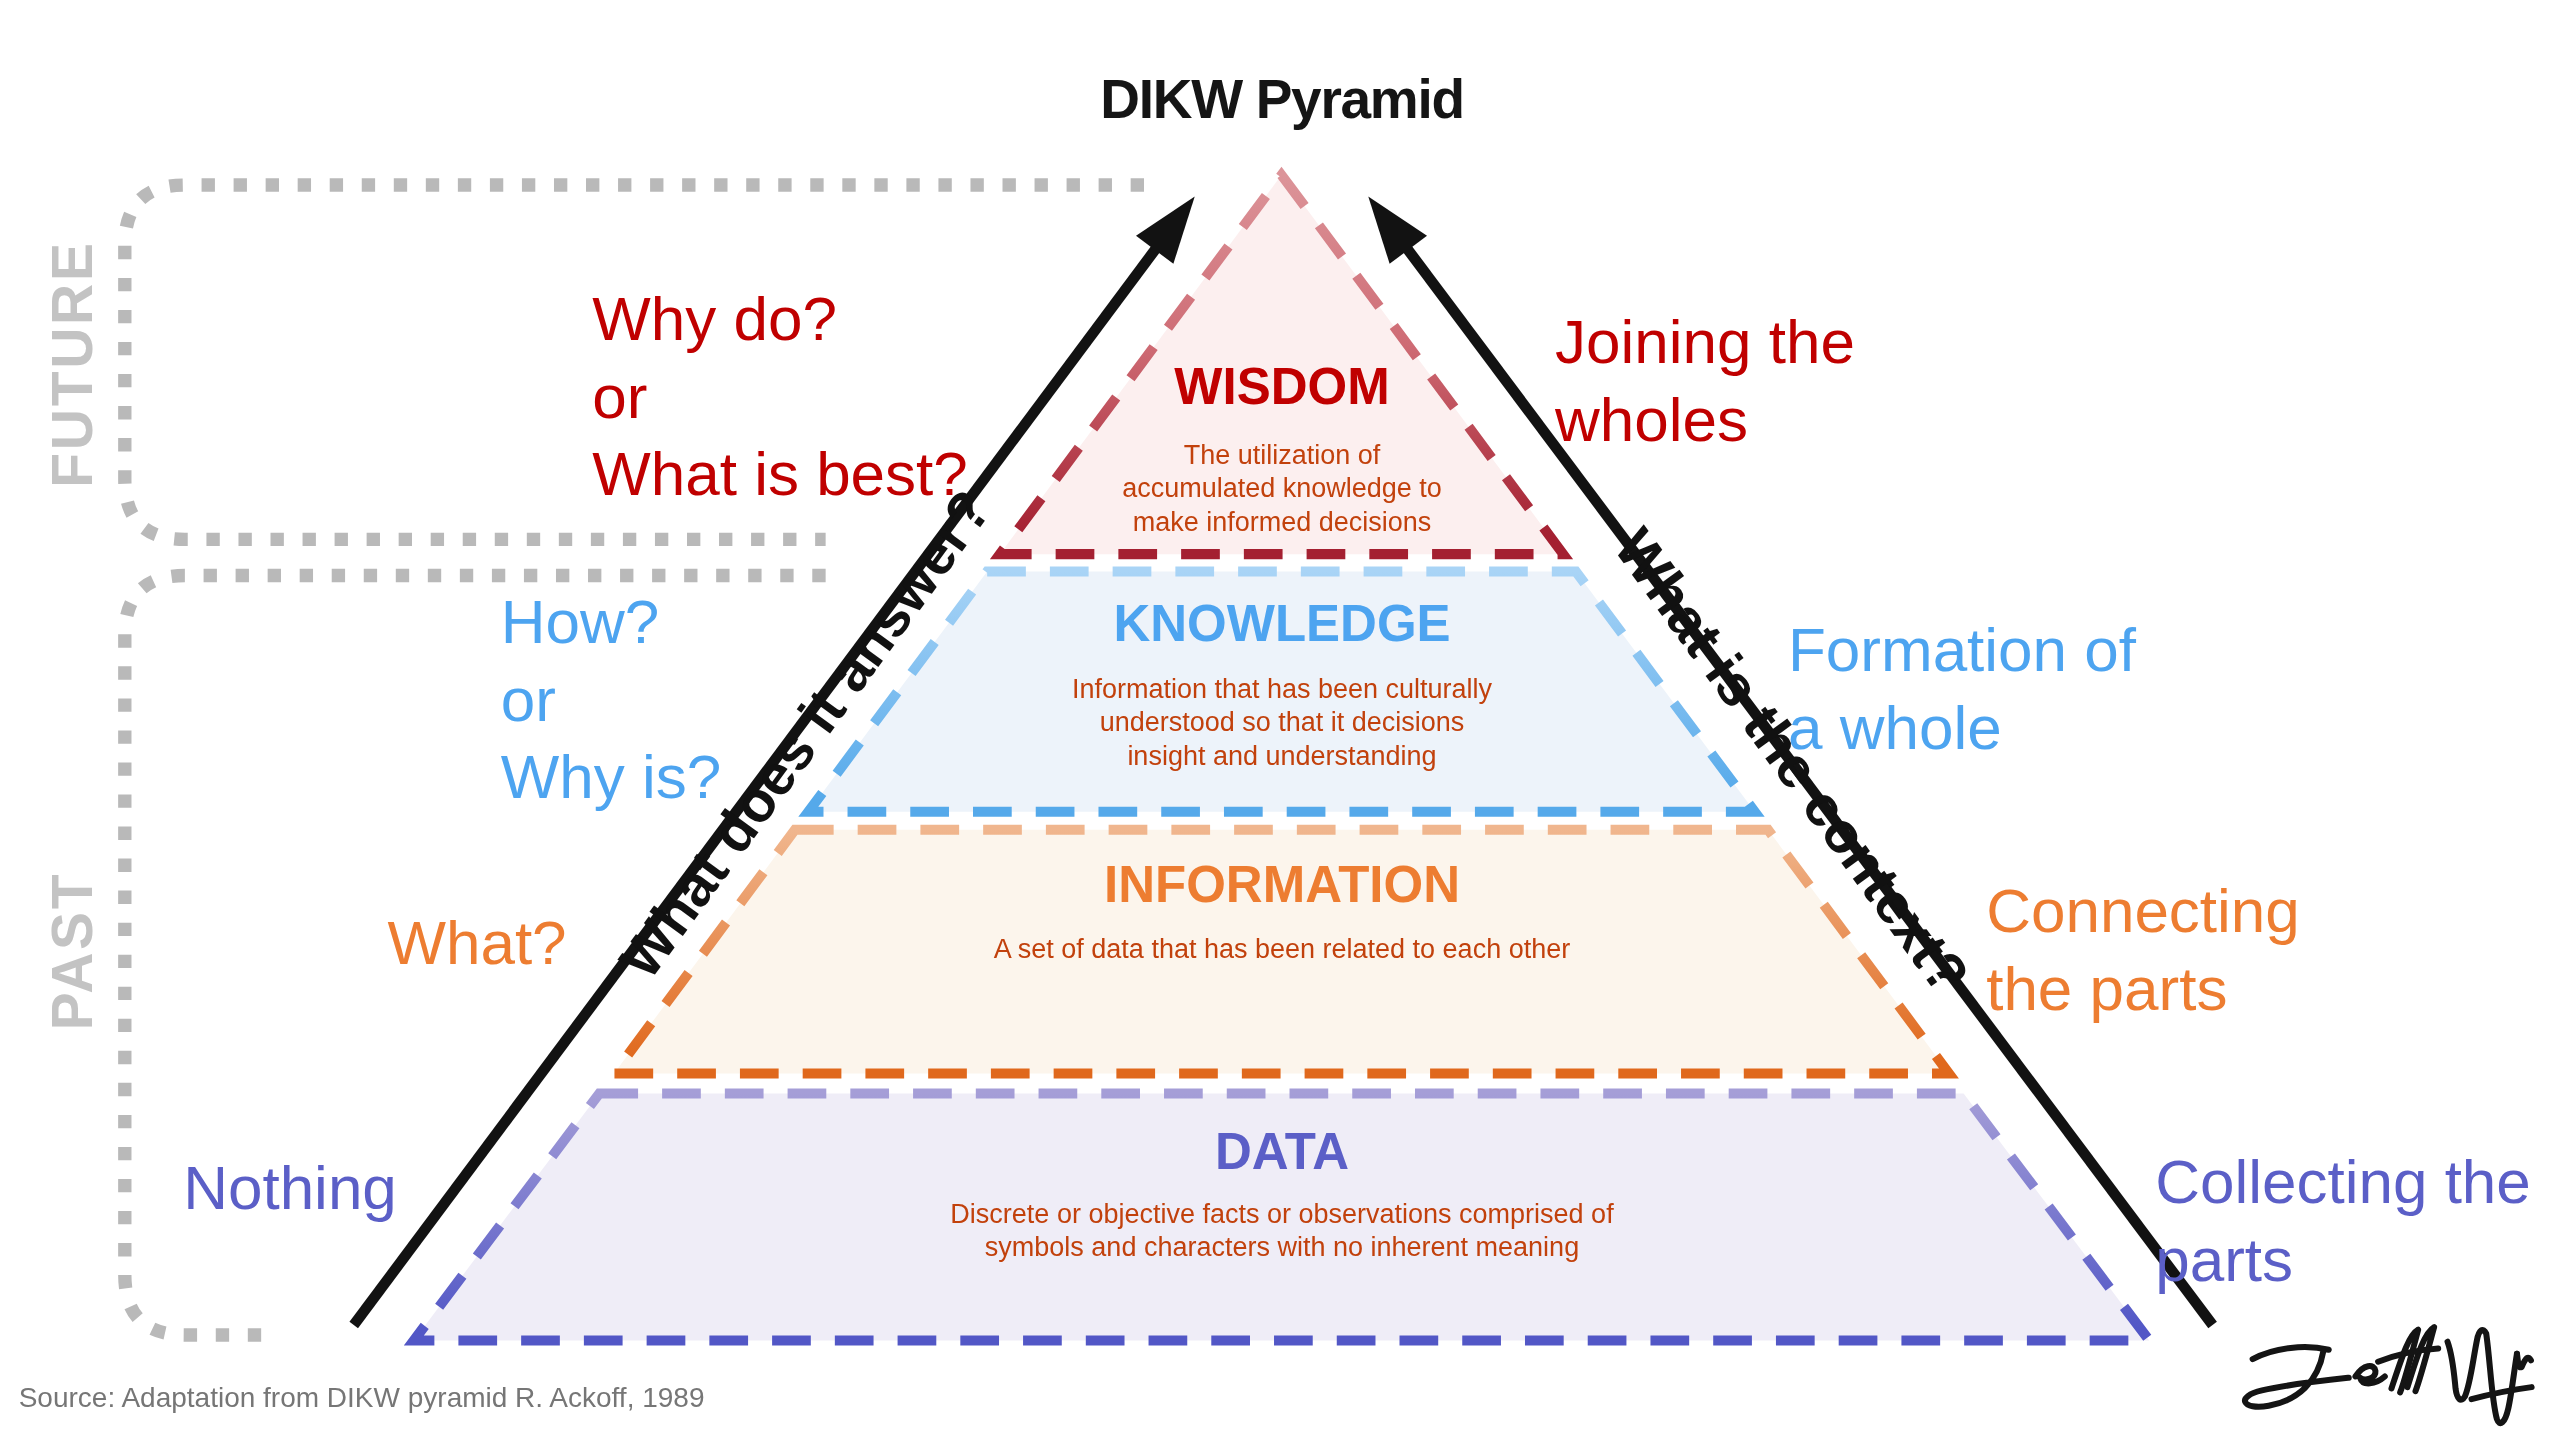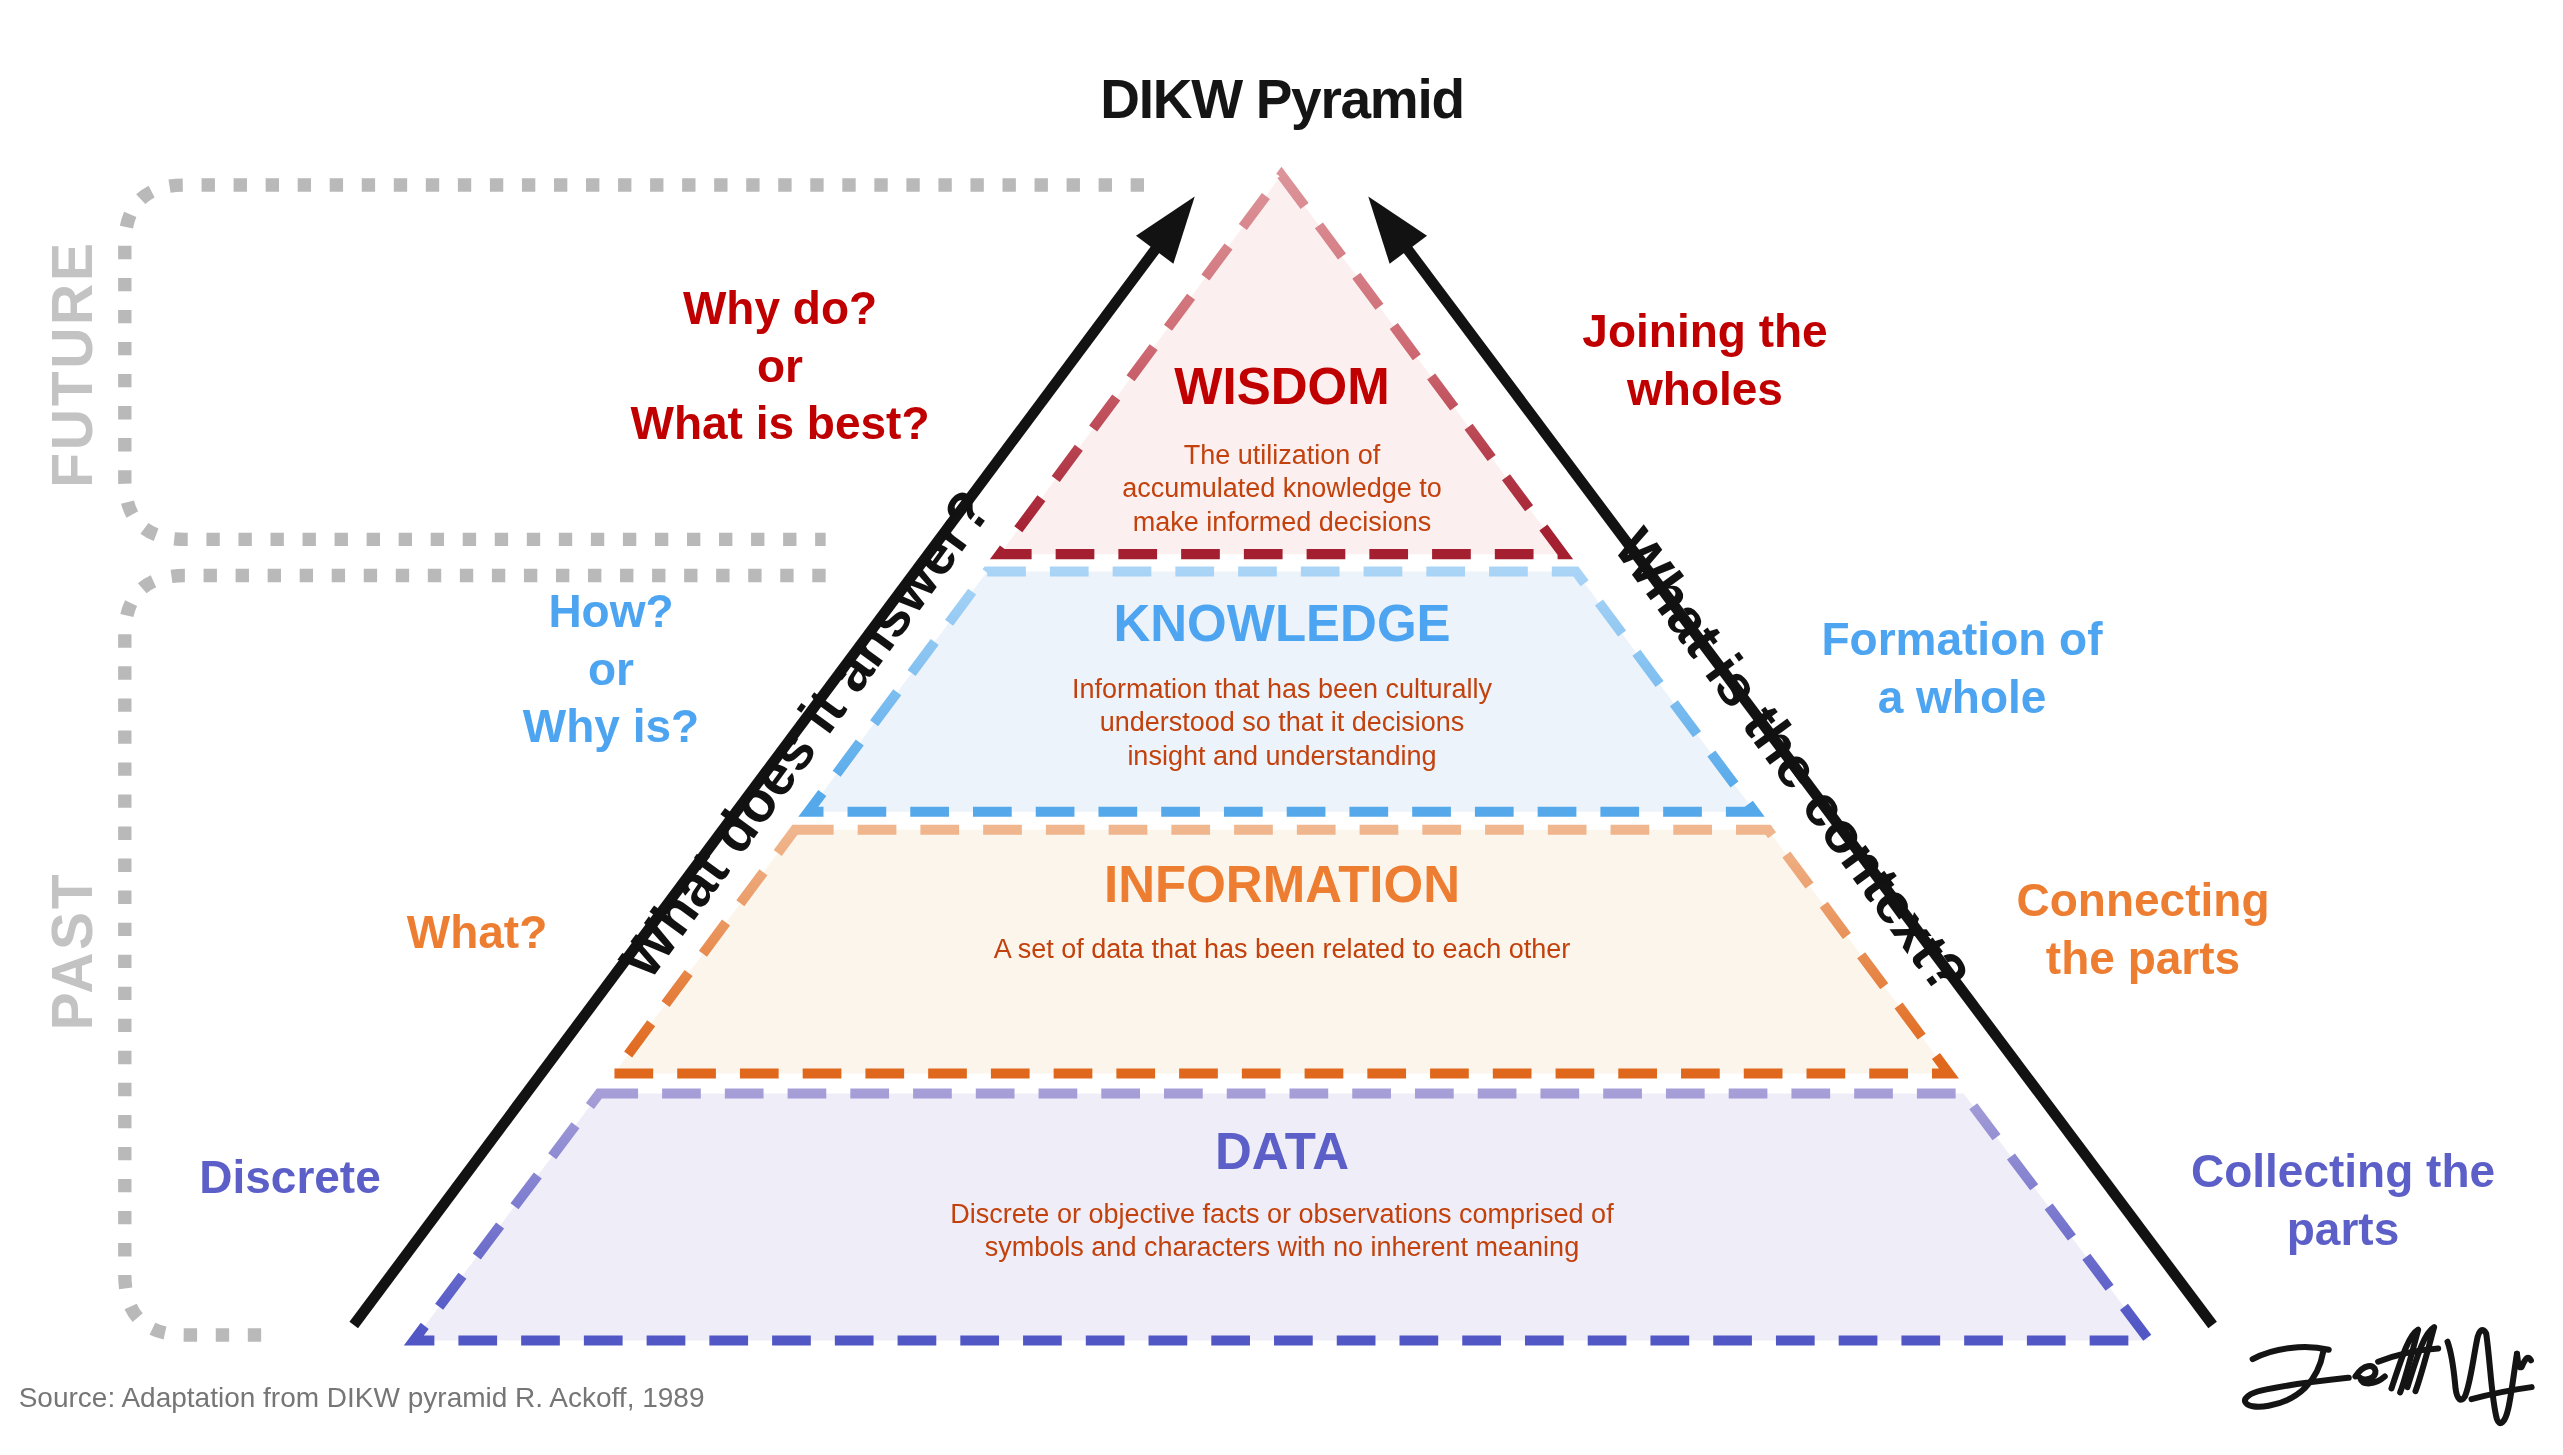--- a/index.html
+++ b/index.html
@@ -10,21 +10,21 @@
   .abs{position:absolute;}
   .centerx{transform:translateX(-50%);}
   .nowrap{white-space:nowrap;}
   .page-title{font-size:55px;font-weight:700;letter-spacing:-1.3px;color:#151515;}
   .layer-title{font-size:51px;font-weight:700;text-align:right;line-height:1.05;}
   .layer-desc{font-size:27px;font-weight:400;color:#c2410c;text-align:center;line-height:1.24;}
   .wisdom-c{color:#C00000;}
   .knowledge-c{color:#4DA4F0;}
   .information-c{color:#ED7D31;}
   .data-c{color:#5B5FC7;}
-  .side-label{font-size:46px;font-weight:700;text-align:center;line-height:1.25;}
+  .side-label{font-size:62px;font-weight:400;text-align:left;line-height:1.25;}
   .axis-question{
     font-size:57px;font-weight:700;color:#111111;white-space:nowrap;
   }
   .era-label{
     font-size:57px;font-weight:700;color:#C3C3C3;letter-spacing:2.7px;white-space:nowrap;
   }
   .source-note{font-size:28px;font-weight:400;color:#767676;}
   svg{display:block;}
 </style>
 </head>
@@ -120,21 +120,21 @@
     <div>Why do?</div>
     <div>or</div>
     <div class="nowrap">What is best?</div>
   </div>
   <div class="abs centerx side-label knowledge-c" style="left:611px;top:583px;">
     <div>How?</div>
     <div>or</div>
     <div class="nowrap">Why is?</div>
   </div>
   <div class="abs centerx side-label information-c nowrap" style="left:477px;top:904px;">What?</div>
-  <div class="abs centerx side-label data-c nowrap" style="left:290px;top:1149px;">Discrete</div>
+  <div class="abs centerx side-label data-c nowrap" style="left:290px;top:1149px;">Nothing</div>
 
   <div class="abs centerx side-label wisdom-c" style="left:1705px;top:303px;">
     <div class="nowrap">Joining the</div>
     <div>wholes</div>
   </div>
   <div class="abs centerx side-label knowledge-c" style="left:1962px;top:611px;">
     <div class="nowrap">Formation of</div>
     <div>a whole</div>
   </div>
   <div class="abs centerx side-label information-c" style="left:2143px;top:872px;">

